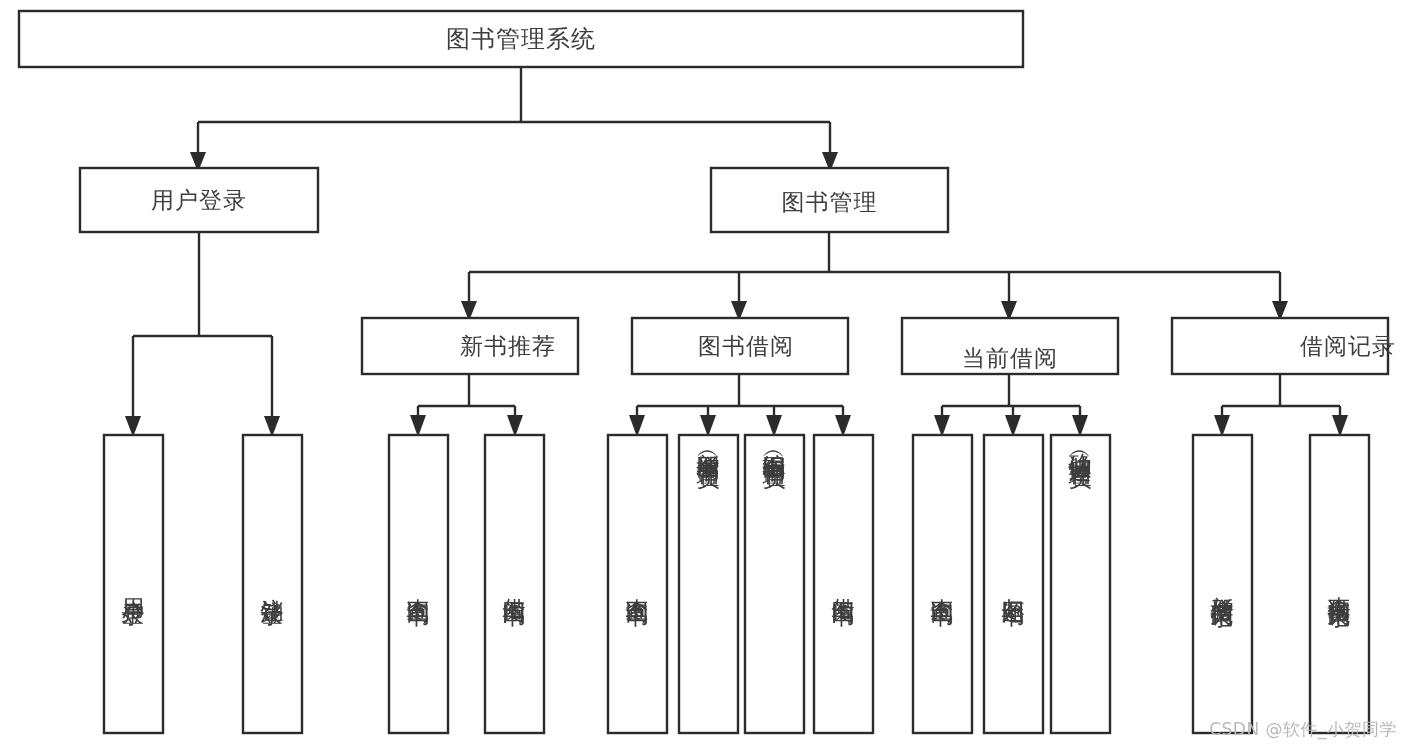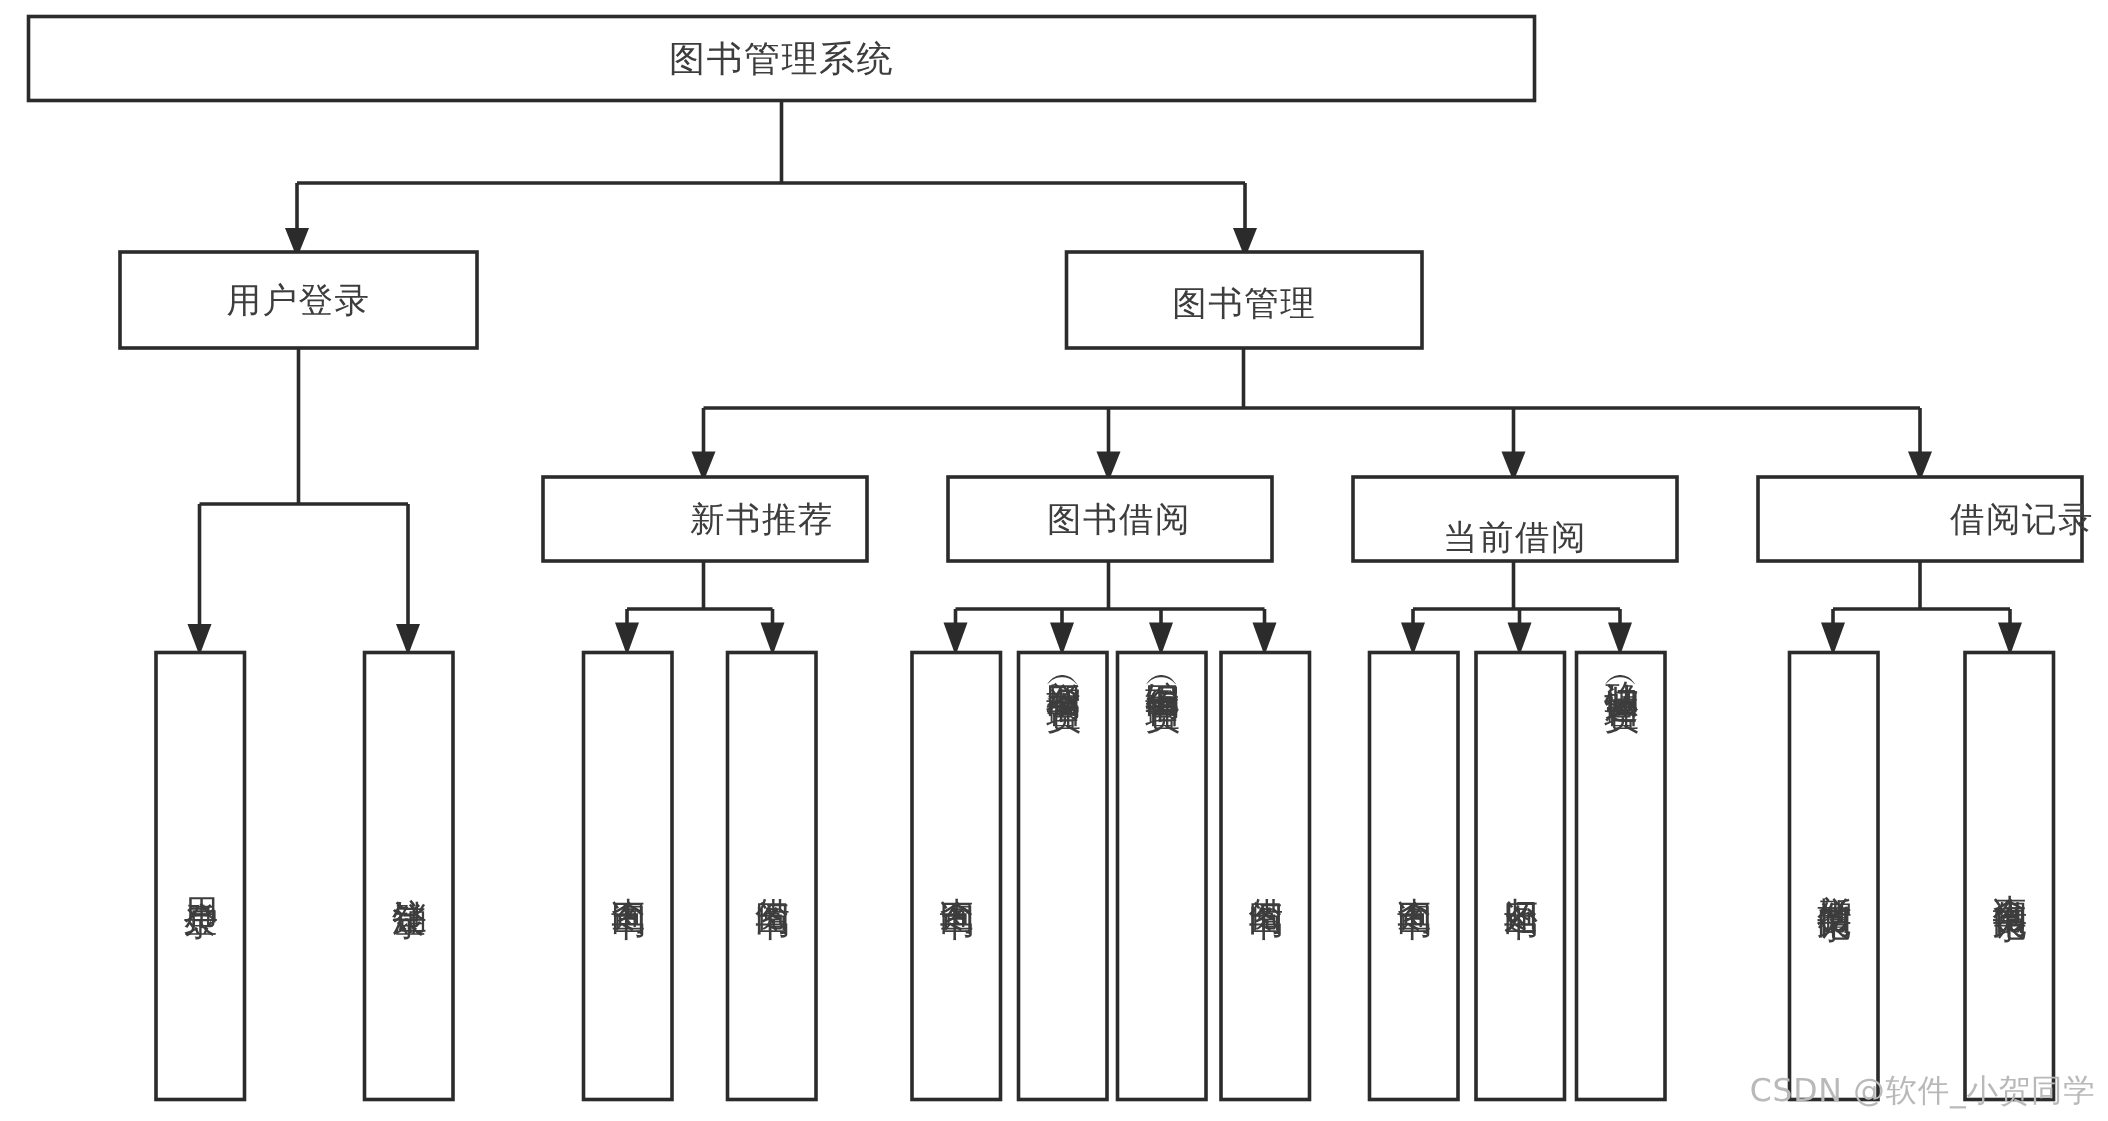--- a/index.html
+++ b/index.html
@@ -77,21 +77,21 @@
     white-space: nowrap;
   }
   .title-text {
     font-size: 24px;
   }
   #watermark {
     position: absolute;
     right: 8px;
     bottom: 6px;
     font-family: "DejaVu Sans", "Liberation Sans", sans-serif;
-    font-size: 21px;
+    font-size: 17px;
     color: #b9b9b9;
     letter-spacing: 0.5px;
     white-space: nowrap;
   }
 </style>
 </head>
 <body>
 
 <div id="diagram-root">
 

